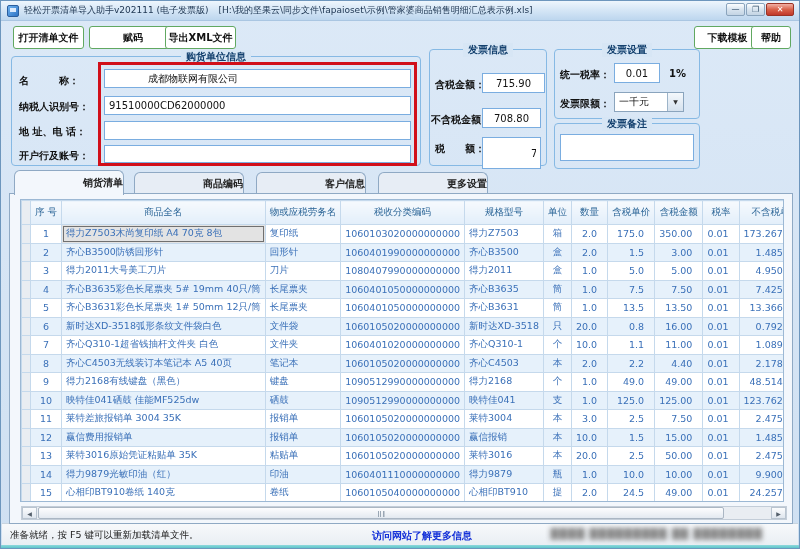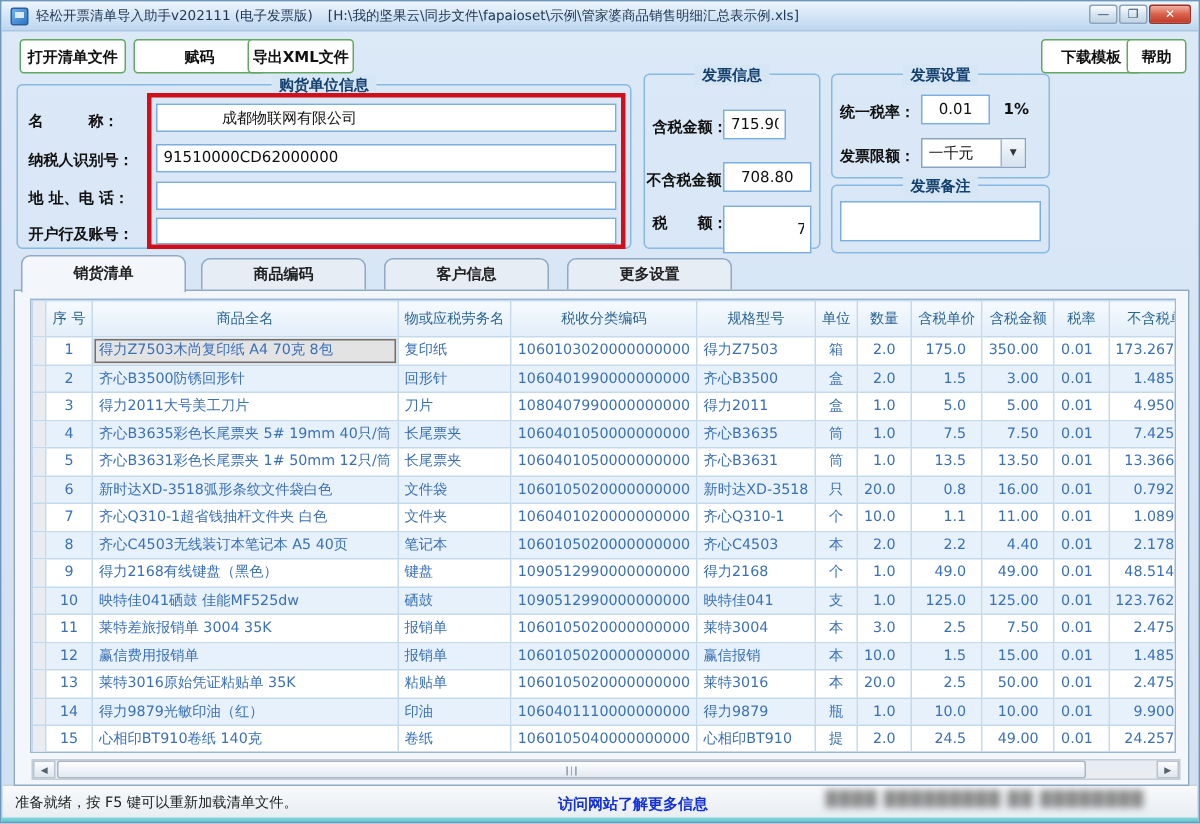--- a/index.html
+++ b/index.html
@@ -40,21 +40,21 @@
   .red-rect { position:absolute; border:3px solid #d10f1a; pointer-events:none; }
   .pct { position:absolute; font-size:10px; font-weight:bold; color:#111; }
   .dropdown { position:absolute; border:1px solid #8aa4bd; background:#fff; display:flex; }
   .dropdown .dd-text { flex:1; font-size:10px; padding:2px 4px; color:#111; }
   .dropdown .dd-btn { width:16px; background:linear-gradient(#f4f8fc,#d6e2ee); border-left:1px solid #9db4c9;
     font-size:6px; color:#333; text-align:center; line-height:18px; }
 
   
   .tab { position:absolute; top:171px; height:22px; width:110px; background:#e7edf5;
     border:1px solid #8fa9c4; border-bottom:none; border-radius:6px 6px 0 0;
-    font-size:10px; font-weight:bold; color:#222; text-align:center; line-height:21px; cursor:pointer; }
+    font-size:10px; font-weight:bold; color:#222; text-align:right; line-height:21px; cursor:pointer; }
   .tab.active { top:169px; height:25px; background:#f3f7fc; z-index:5; line-height:24px; }
   .tabpage { position:absolute; left:8px; top:192px; width:784px; height:331px;
     background:#f3f7fc; border:1px solid #8fa9c4; z-index:1;padding-left:36px; }
 
   
   .gridwrap { position:absolute; left:10px; top:5px; width:764px; height:303px;
     overflow:hidden; border:1px solid #9cb8d4; background:#fff; }
   table.grid { border-collapse:collapse; table-layout:fixed; font-size:9.5px; }
   table.grid th, table.grid td { border:1px solid #c5d9ec; overflow:hidden; white-space:nowrap; padding:0 4px; }
   table.grid thead th { height:24px; background:linear-gradient(#f6fafd,#e2eefa); color:#2a6496;
@@ -127,21 +127,21 @@
   <input class="fld-input" style="left: 103px; top: 68px; width: 307px; height: 19px; padding-left: 43px;" value="成都物联网有限公司">
   <input class="fld-input" style="left: 103px; top: 95px; width: 307px; height: 19px;" value="91510000CD62000000">
   <input class="fld-input" style="left: 103px; top: 120px; width: 307px; height: 19px;">
   <input class="fld-input" style="left: 103px; top: 144px; width: 307px; height: 18px;">
   <div class="red-rect" style="left:97px; top:61px; width:319px; height:104px;"></div>
 
   <div class="groupbox" style="left:428px; top:48px; width:118px; height:117px;">
     <span class="legend">发票信息</span>
   </div>
   <span class="fld-label" style="left:434px; top:77px;">含税金额：</span>
-  <input class="fld-input center" style="left: 481px; top: 72px; width: 42px; height: 20px;" value="715.90">
+  <input class="fld-input center" style="left: 481px; top: 72px; width: 63px; height: 20px;" value="715.90">
   <span class="fld-label" style="left:430px; top:112px;">不含税金额：</span>
   <input class="fld-input center" style="left: 481px; top: 107px; width: 59px; height: 20px;" value="708.80">
   <span class="fld-label" style="left:434px; top:141px;">税　　额：</span>
   <input class="fld-input center" style="left: 481px; top: 136px; width: 59px; height: 32px; padding-left: 48px;" value="7.10">
 
   <div class="groupbox" style="left:553px; top:48px; width:146px; height:70px;">
     <span class="legend">发票设置</span>
   </div>
   <span class="fld-label" style="left:559px; top:67px;">统一税率：</span>
   <input class="fld-input center" style="left: 613px; top: 62px; width: 46px; height: 20px;" value="0.01">

